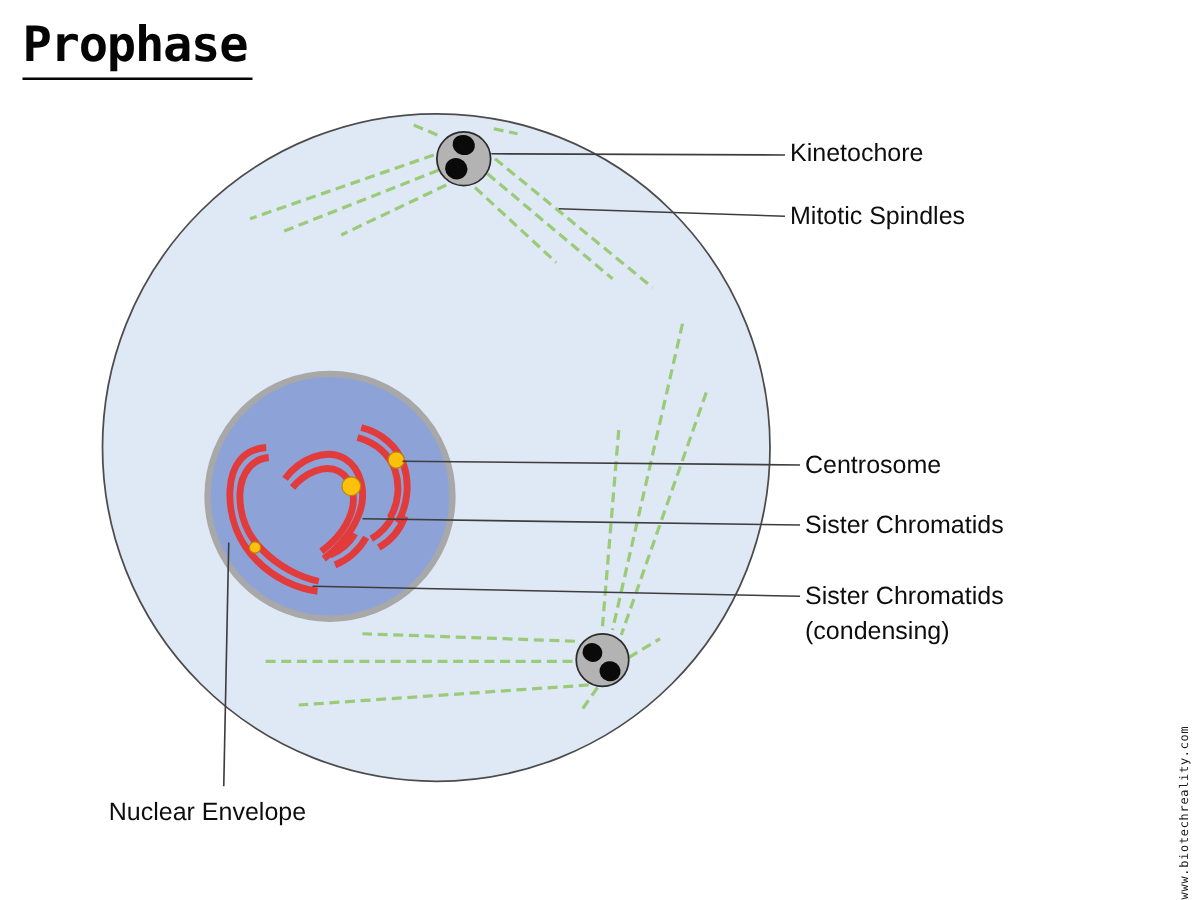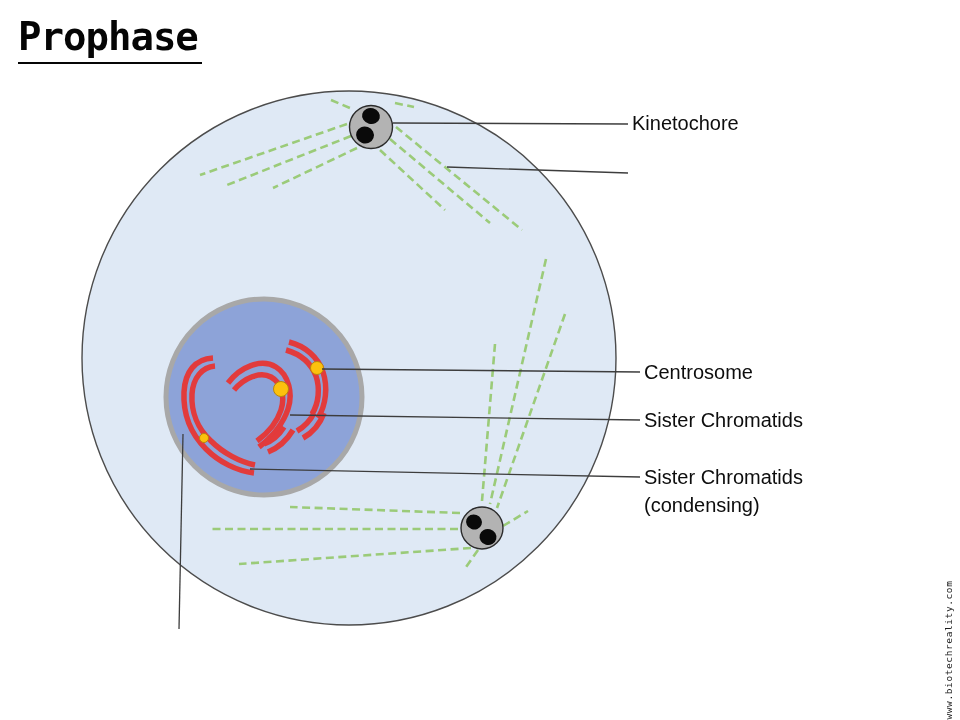--- a/index.html
+++ b/index.html
@@ -107,26 +107,28 @@
       <line x1="290" y1="415" x2="640" y2="420"></line>
       <line x1="250" y1="469" x2="640" y2="477"></line>
       <line x1="183" y1="434" x2="179" y2="629"></line>
     </g>
   </svg>
 
   <div class="page-title">Prophase</div>
 
   <div class="lbl" style="left:632px;top:111px;">Kinetochore</div>
 
+  <div class="lbl" style="left:632px;top:161px;">Mitotic Spindles</div>
 
   <div class="lbl" style="left:644px;top:360px;">Centrosome</div>
 
   <div class="lbl" style="left:644px;top:408px;">Sister Chromatids</div>
 
   <div class="lbl lbl-two-line" style="left:644px;top:463px;">
     <span>Sister Chromatids</span>
     <span>(condensing)</span>
   </div>
 
+  <div class="lbl" style="left:87px;top:638px;">Nuclear Envelope</div>
 
   <div class="watermark">www.biotechreality.com</div>
 
 </div>
 
 </body></html>

